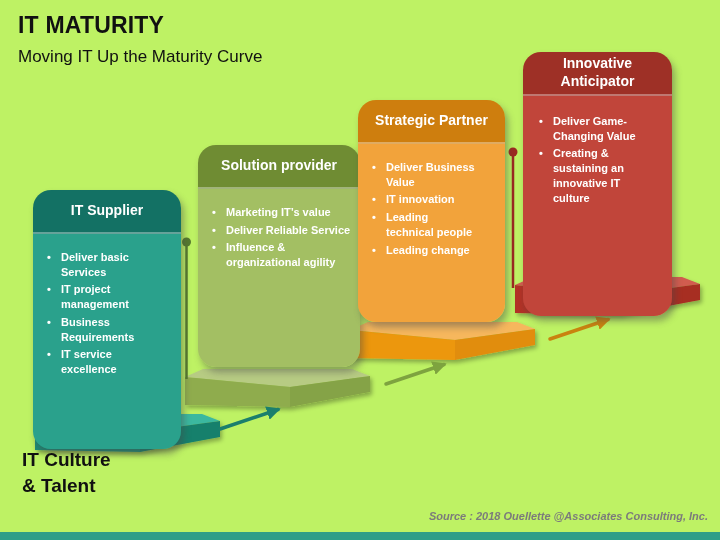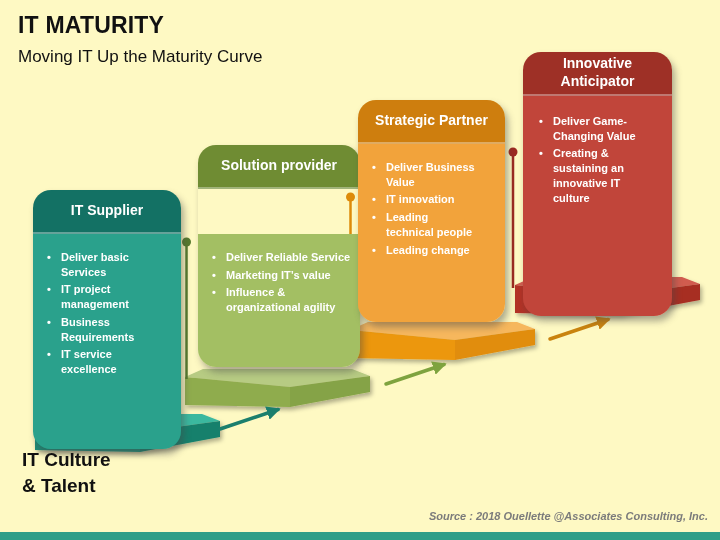--- a/index.html
+++ b/index.html
@@ -1,17 +1,17 @@
 <!DOCTYPE html>
 <html><head>
 <meta charset="utf-8">
 <style>
   html,body { margin:0; padding:0; background:#fff; }
   .slide {
-    position:relative; width:720px; height:540px; background:#fef9c3;
+    position:relative; width:720px; height:540px; background:#bef264;
     overflow:hidden; font-family:"Liberation Sans", sans-serif;
   }
   .title {
     position:absolute; left:18px; top:12px; font-size:23px; font-weight:bold;
     color:#111; letter-spacing:.2px;
   }
   .subtitle {
     position:absolute; left:18px; top:47px; font-size:17px; color:#111;
   }
   svg.layer { position:absolute; left:0; top:0; z-index:1; }
@@ -31,21 +31,21 @@
   .panel-body ul { margin:0; padding:0; list-style:none; }
   .panel-body li {
     position:relative; color:#fff; font-size:11px; font-weight:600;
     line-height:1.34; padding-left:16px; margin-bottom:3px;
   }
   .panel-body li::before { content:"\2022"; position:absolute; left:2px; }
   
   #panel-0 { left:33px;  top:190px; width:148px; height:259px;justify-content:center; }
   #panel-0 .panel-header { background:#137164; }
   #panel-0 .panel-body   { background:#2aa18c; padding:16px 12px 10px 12px; }
-  #panel-1 { left:198px; top:145px; width:162px; height:222px;gap:45px; }
+  #panel-1 { left:198px; top:145px; width:162px; height:222px; }
   #panel-1 .panel-header { background:#6f8c33; }
   #panel-1 .panel-body   { background:#a3bf63; padding:16px 8px 10px 12px; }
   #panel-2 { left:358px; top:100px; width:147px; height:222px; }
   #panel-2 .panel-header { background:#ce7e0e; }
   #panel-2 .panel-body   { background:#f2a33b; padding:16px 28px 10px 12px; }
   #panel-3 { left:523px; top:52px;  width:149px; height:264px; }
   #panel-3 .panel-header { background:#9e3026; }
   #panel-3 .panel-body   { background:#c1453a; padding:18px 32px 10px 14px; }
 
   .base-label {
@@ -133,22 +133,22 @@
         <li>Business Requirements</li>
         <li>IT service excellence</li>
       </ul>
     </div>
   </div>
 
   <div class="panel" id="panel-1">
     <div class="panel-header">Solution provider</div>
     <div class="panel-body">
       <ul>
+        <li>Marketing IT’s value</li>
         <li>Deliver Reliable Service</li>
-        <li>Marketing IT’s value</li>
         <li>Influence &amp; organizational agility</li>
       </ul>
     </div>
   </div>
 
   <div class="panel" id="panel-2">
     <div class="panel-header">Strategic Partner</div>
     <div class="panel-body">
       <ul>
         <li>Deliver Business Value</li>

